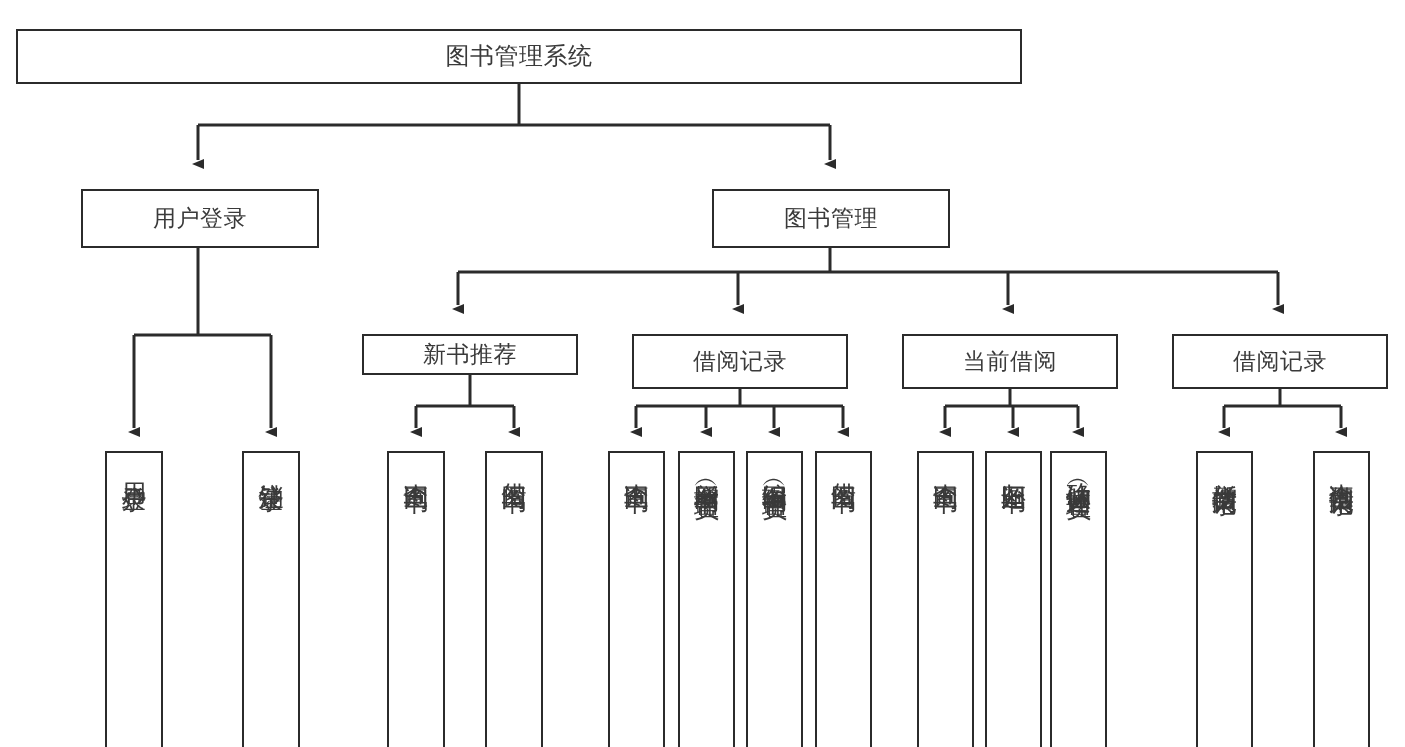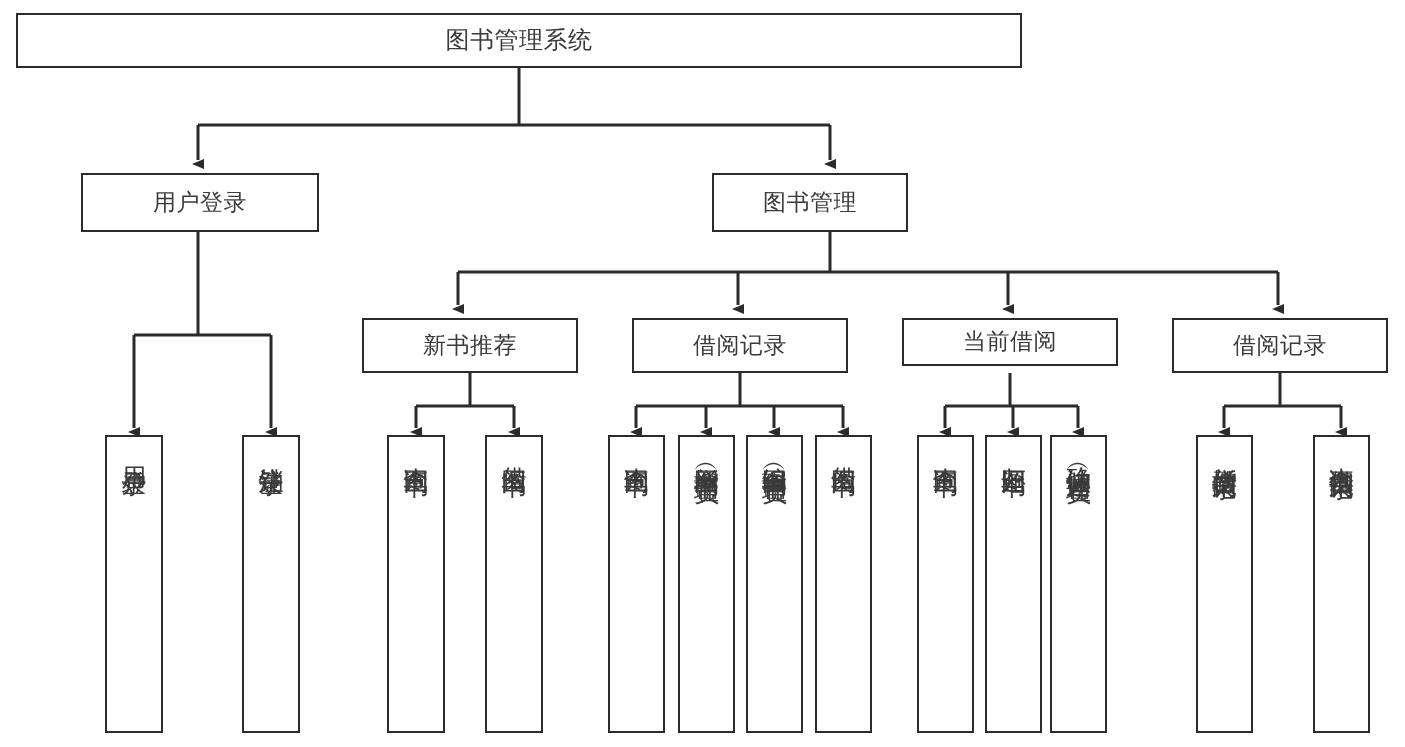--- a/index.html
+++ b/index.html
@@ -28,20 +28,21 @@
   .node {
     position: absolute;
     box-sizing: border-box;
     background: #ffffff;
     border: 2px solid #2b2b2b;
     display: flex;
     align-items: center;
     justify-content: center;
     color: #3a3a3a;
     overflow: hidden;
+    margin-top: 16px;
   }
   .node .label {
     color: #3a3a3a;
     line-height: 1.12;
     text-align: center;
     white-space: pre-wrap;
   }
   
   .node.h .label {
     font-size: 23px;
@@ -129,31 +130,31 @@
     </g>
   </svg>
 
   <div class="node h root" style="left:16px; top:13px; width:1006px; height:55px;">
     <span class="label">图书管理系统</span>
   </div>
 
   <div class="node h" style="left:81px; top:173px; width:238px; height:59px;">
     <span class="label">用户登录</span>
   </div>
-  <div class="node h" style="left:712px; top:173px; width:196px; height:59px;">
+  <div class="node h" style="left:712px; top:173px; width:238px; height:59px;">
     <span class="label">图书管理</span>
   </div>
 
-  <div class="node h" style="left:362px; top:318px; width:216px; height:55px;justify-content:center;">
+  <div class="node h" style="left:362px; top:318px; width:216px; height:41px;justify-content:center;">
     <span class="label">新书推荐</span>
   </div>
   <div class="node h" style="left:632px; top:318px; width:216px; height:55px;">
     <span class="label">借阅记录</span>
   </div>
-  <div class="node h" style="left:902px; top:318px; width:216px; height:48px;">
+  <div class="node h" style="left:902px; top:318px; width:216px; height:55px;">
     <span class="label">当前借阅</span>
   </div>
   <div class="node h" style="left:1172px; top:318px; width:216px; height:55px;">
     <span class="label">借阅记录</span>
   </div>
 
   <div class="node v" style="left:105px; top:435px; width:58px; height:298px;">
     <span class="label">用户登录</span>
   </div>
   <div class="node v" style="left:242px; top:435px; width:58px; height:298px;">

